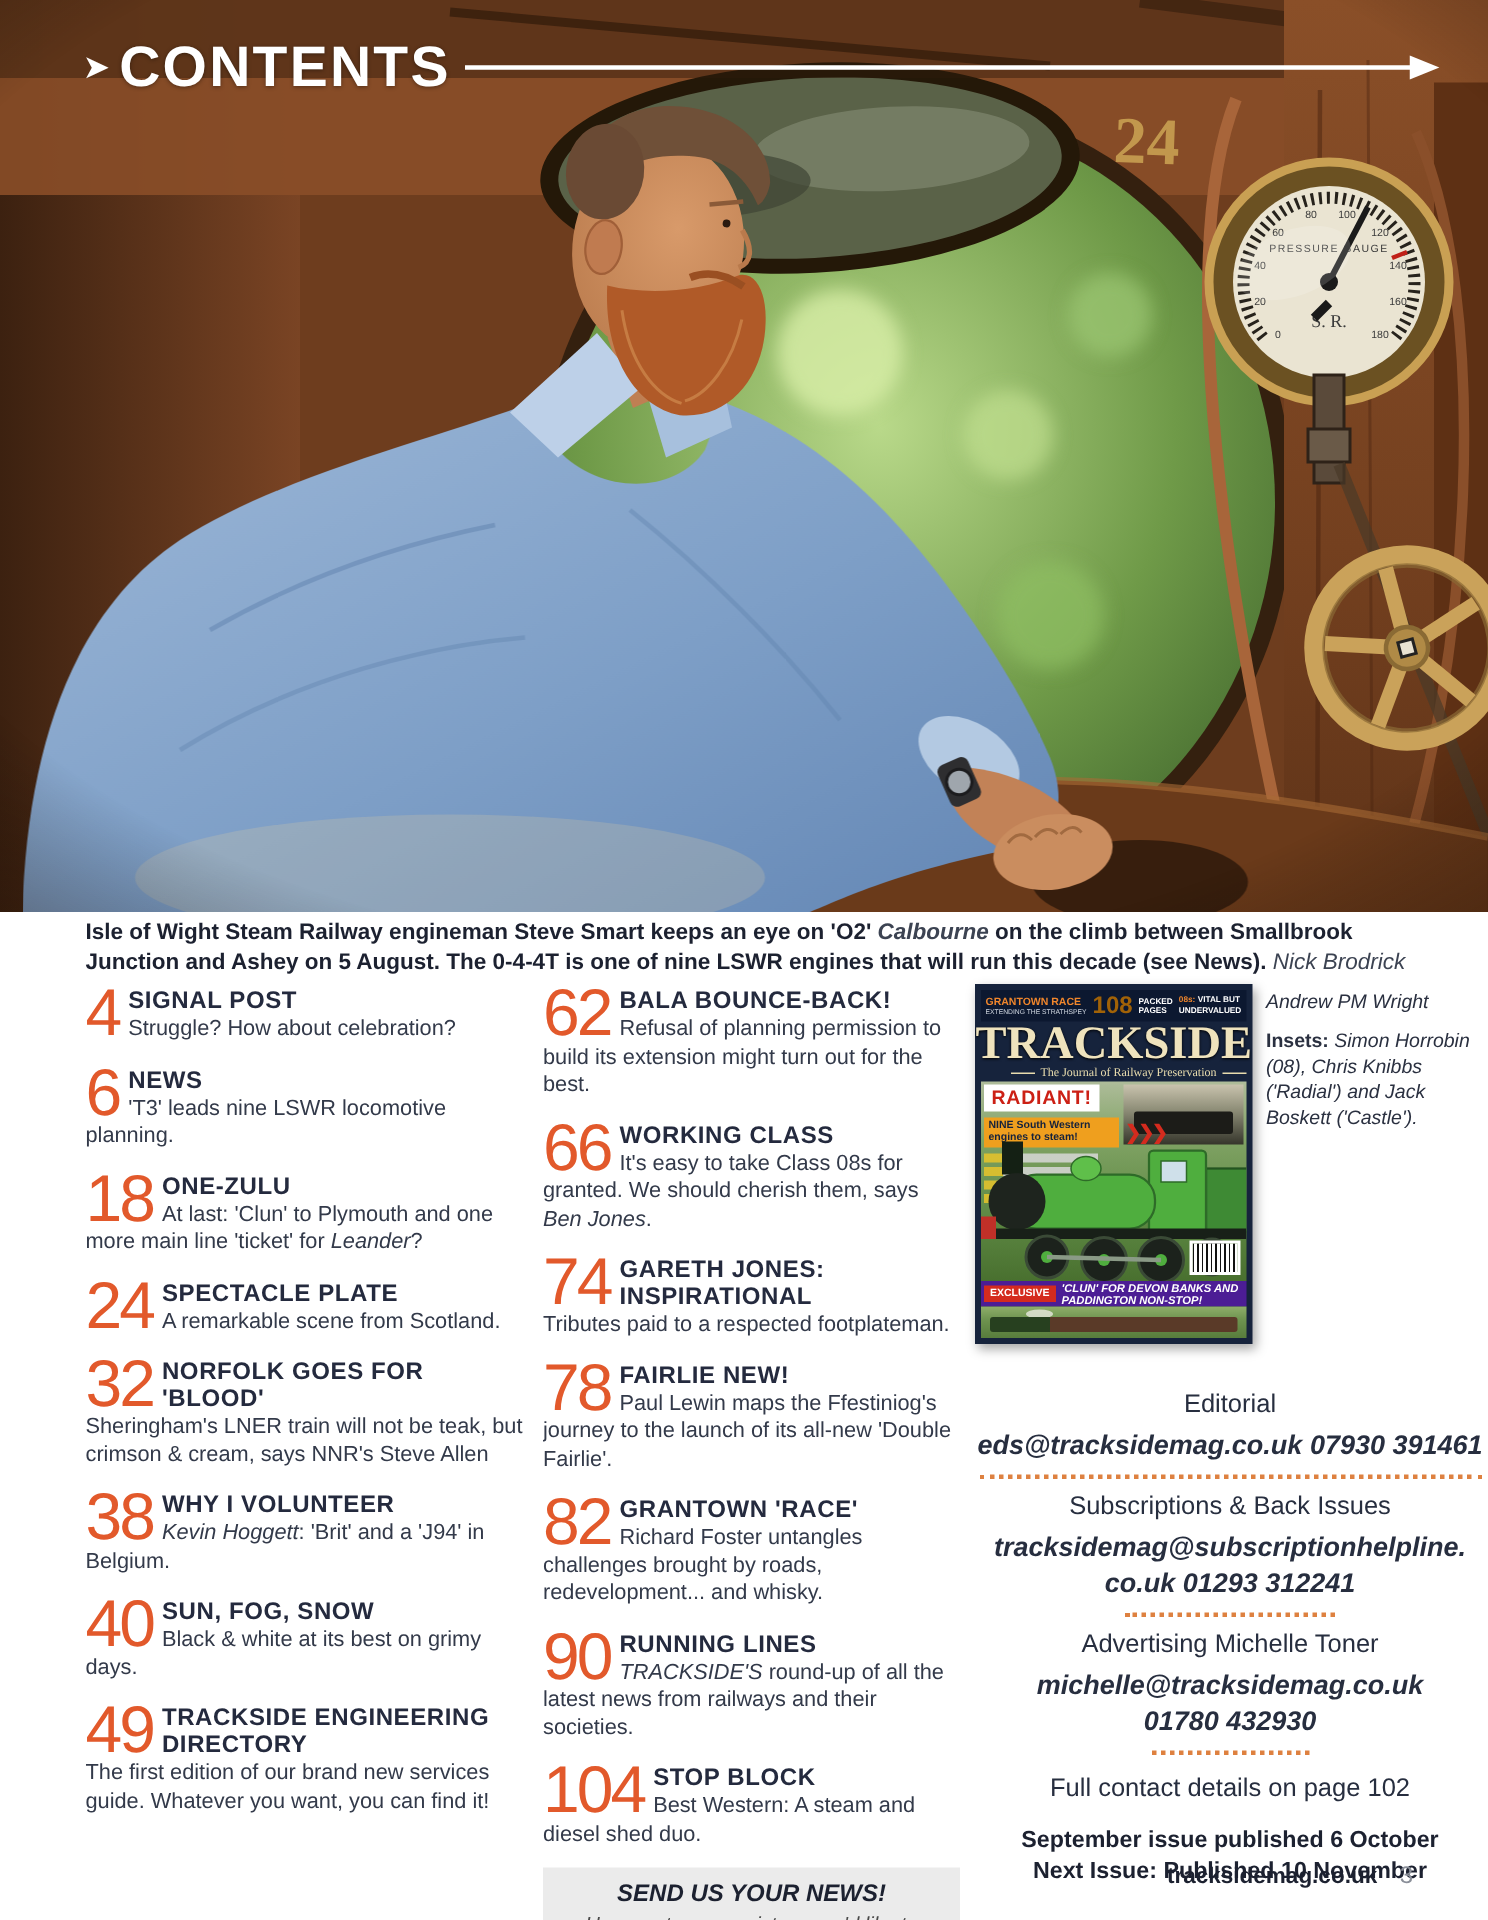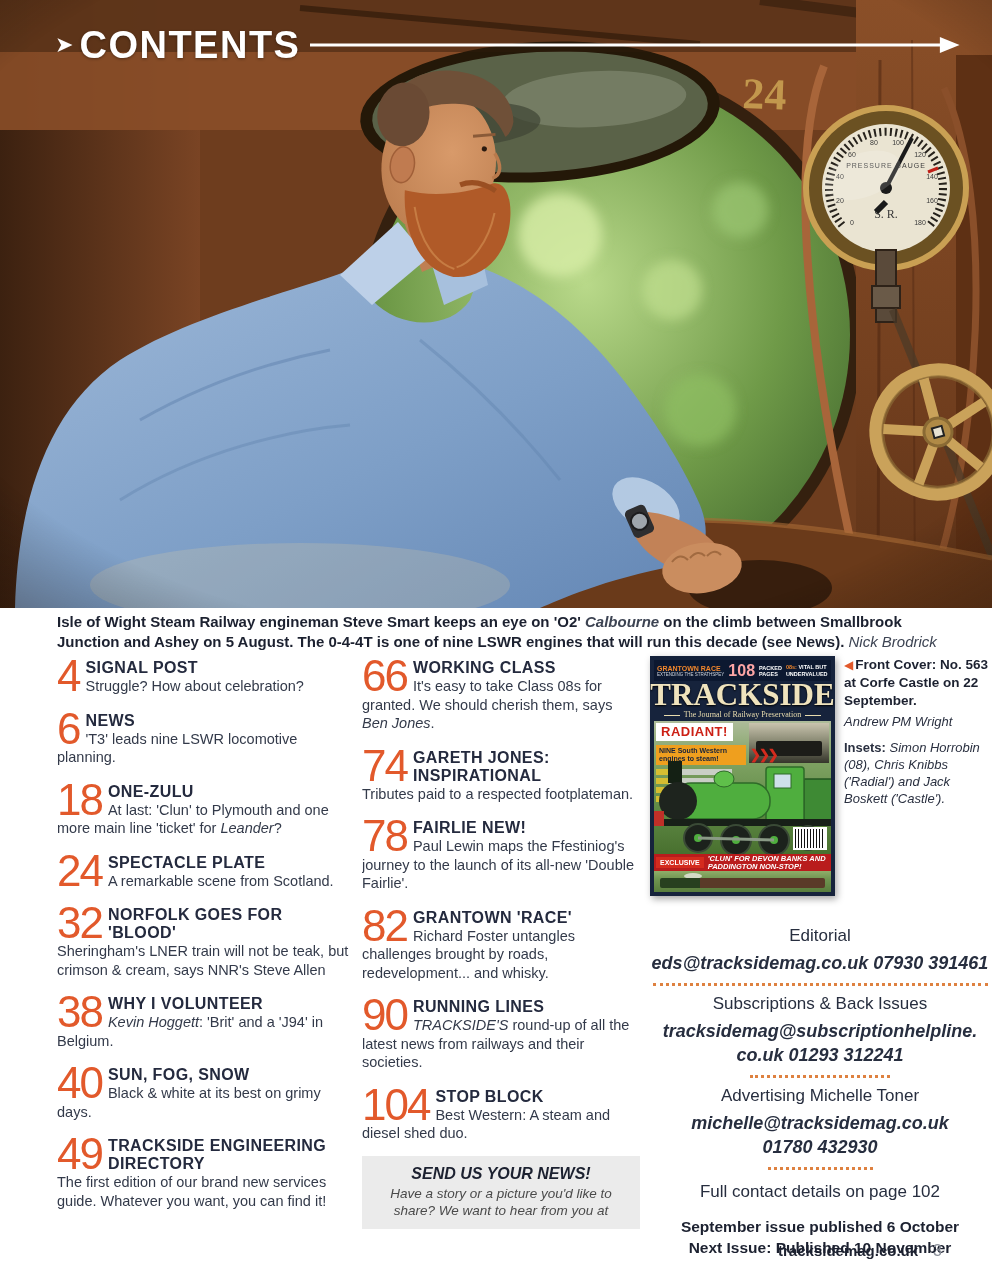--- a/index.html
+++ b/index.html
@@ -29,45 +29,45 @@
   .newsbox h4{margin:0 0 2px;font-size:16px;font-style:italic;font-weight:700;color:#1c2130;}
   .newsbox p{margin:0;font-size:13.5px;font-style:italic;color:#4a4a4a;line-height:17px;}
   
   .coverrow{display:flex;gap:9px;}
   .cover{position:relative;flex:0 0 185px;width:185px;height:240px;background:#16233c;overflow:hidden;
          box-shadow:2px 3px 7px rgba(0,0,0,.35);}
   .cv-banner{position:absolute;top:4px;left:4px;right:4px;height:21px;background:#0c1830;
              display:flex;align-items:center;gap:4px;padding:0 3px;}
   .cv-b1{color:#f0862c;font-size:7px;font-weight:700;line-height:7px;white-space:nowrap;}
   .cv-b1s{color:#cdd4de;font-size:4.5px;line-height:5px;white-space:nowrap;}
-  .cv-108{color:#fca5a5;font-size:16px;font-weight:700;line-height:16px;}
+  .cv-108{color:#a16207;font-size:16px;font-weight:700;line-height:16px;}
   .cv-pp{color:#fff;font-size:5.5px;font-weight:700;line-height:6px;}
   .cv-b2{color:#fff;font-size:5.5px;font-weight:700;line-height:6.5px;width:44px;}
   .cv-title{position:absolute;top:23px;left:0;right:0;text-align:center;font-family:"Liberation Serif",serif;
             font-weight:700;font-size:31px;color:#efe3bd;line-height:31px;text-shadow:0 1px 2px #000;}
-  .cv-sub{position:absolute;top:54px;left:0;right:0;text-align:center;color:#e8dcae;font-size:8px;
+  .cv-sub{position:absolute;top:54px;left:0;right:0;text-align:right;color:#e8dcae;font-size:8px;
           font-family:"Liberation Serif",serif;white-space:nowrap;}
   .cv-sub::before,.cv-sub::after{content:"";display:inline-block;width:16px;height:1px;background:#e8dcae;
           vertical-align:middle;margin:0 4px;}
   .cv-photo{position:absolute;top:65px;left:4px;right:4px;height:133px;overflow:hidden;
             background:linear-gradient(180deg,#aebc9a 0%,#7fa263 30%,#5c8742 70%,#49702f 100%);}
   .cv-inset{position:absolute;top:2px;right:2px;width:80px;height:40px;
             background:linear-gradient(180deg,#c9c3ae 0%,#8a8a74 45%,#35352b 100%);}
   .cv-insetloco{position:absolute;bottom:7px;left:7px;right:7px;height:15px;background:#1c1c18;border-radius:2px;}
   .cv-radiant{position:absolute;top:2px;left:2px;background:#fff;padding:1px 5px 2px;color:#cc2015;
               font-weight:700;font-size:13px;letter-spacing:.5px;}
   .cv-nine{position:absolute;top:24px;left:2px;width:90px;background:#ef9f1e;color:#15223c;font-size:7px;
            font-weight:700;padding:2px 3px;line-height:8px;box-sizing:border-box;}
   .cv-chev{position:absolute;top:26px;left:96px;color:#d42b1e;font-weight:700;font-size:13px;letter-spacing:-2px;}
   .cv-bullets{position:absolute;top:48px;left:2px;}
   .cv-bullets div{width:76px;height:6px;margin-bottom:3px;opacity:.85;
      background:linear-gradient(90deg,#e8c42a 0 13px,#d8d8d8 13px);}
   .cv-barcode{position:absolute;bottom:4px;right:4px;width:30px;height:19px;border:2px solid #fff;
      background:repeating-linear-gradient(90deg,#111 0 1px,#fff 1px 3px);}
-  .cv-band{position:absolute;top:198px;left:4px;right:4px;height:17px;background:#b91c1c;
+  .cv-band{position:absolute;top:198px;left:4px;right:4px;height:17px;background:#4c1d95;
            display:flex;align-items:center;gap:4px;padding:0 2px;}
   .cv-excl{background:#d42b1e;color:#fff;font-size:7px;font-weight:700;padding:2px 4px;white-space:nowrap;}
   .cv-headline{color:#fff;font-size:7.5px;font-weight:700;font-style:italic;line-height:8px;}
   .cv-bphoto{position:absolute;top:215px;left:4px;right:4px;bottom:4px;
              background:linear-gradient(180deg,#8fae6a 0%,#6f9450 40%,#587d3c 100%);}
   .cv-train{position:absolute;top:7px;left:6px;right:6px;height:10px;border-radius:2px;
             background:linear-gradient(90deg,#27401f 0 40px,#5a3a28 40px);}
   .cv-steam{position:absolute;top:2px;left:30px;width:18px;height:6px;border-radius:50%;background:#e8e8e0;opacity:.8;}
   
   .credits{font-size:13.5px;color:#1c2130;line-height:18px;}
@@ -308,20 +308,25 @@
     </div>
     <div class="entry">
       <span class="num">49</span>
       <h3 class="etitle">TRACKSIDE ENGINEERING DIRECTORY</h3>
       <p class="desc"><span>The first edition of our brand new services guide. Whatever you want, you can find it!</span></p>
     </div>
 
   </div>
 
   <div class="col col2">
+    <div class="entry">
+      <span class="num">62</span>
+      <h3 class="etitle">BALA BOUNCE-BACK!</h3>
+      <p class="desc"><span>Refusal of planning permission to build its extension might turn out for the best.</span></p>
+    </div>
     <div class="entry">
       <span class="num">66</span>
       <h3 class="etitle">WORKING CLASS</h3>
       <p class="desc"><span>It's easy to take Class 08s for granted. We should cherish them, says </span><span class="it">Ben Jones</span><span>.</span></p>
     </div>
     <div class="entry">
       <span class="num">74</span>
       <h3 class="etitle">GARETH JONES: INSPIRATIONAL</h3>
       <p class="desc"><span>Tributes paid to a respected footplateman.</span></p>
     </div>
@@ -412,23 +417,20 @@
           <span class="cv-excl">EXCLUSIVE</span>
           <span class="cv-headline">'CLUN' FOR DEVON BANKS AND PADDINGTON NON-STOP!</span>
         </div>
         <div class="cv-bphoto">
           <div class="cv-steam"></div>
           <div class="cv-train"></div>
         </div>
       </div>
 
       <div class="credits">
-        <div>
-          <span class="tri">◀</span><span class="credhead"><span class="bd">Front Cover: No. 563 at Corfe Castle on 22 September.</span></span>
-        </div>
         <div class="photog">Andrew PM Wright</div>
         <div class="insets"><span class="bd">Insets:</span><span class="it"> Simon Horrobin (08), Chris Knibbs ('Radial') and Jack Boskett ('Castle').</span></div>
       </div>
     </div>
 
     <div class="contacts">
       <div class="clabel">Editorial</div>
       <div class="ccontact">eds@tracksidemag.co.uk 07930 391461</div>
       <hr class="dot w1">
       <div class="clabel">Subscriptions &amp; Back Issues</div>

